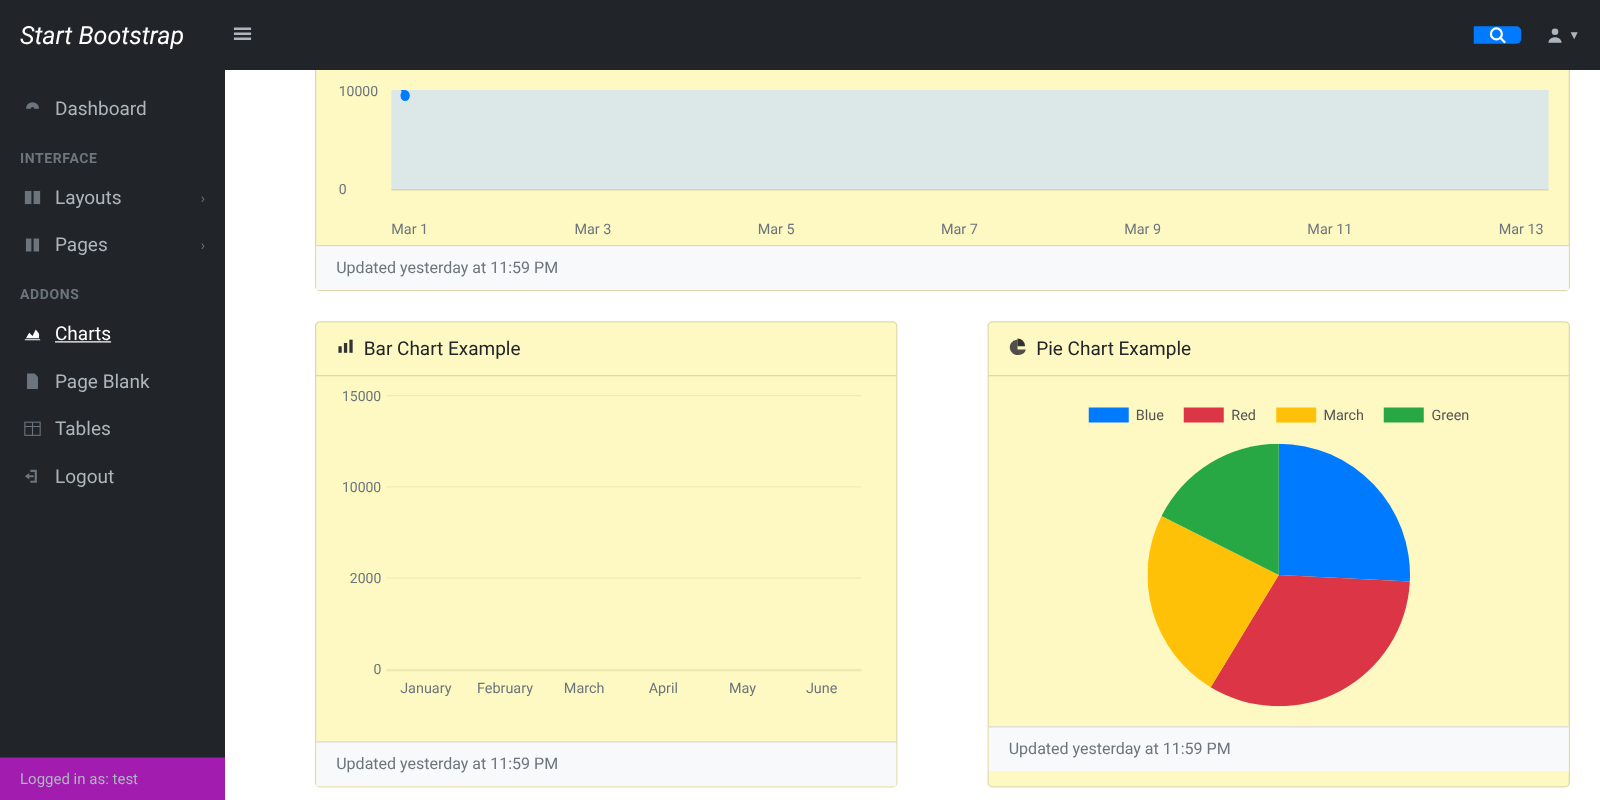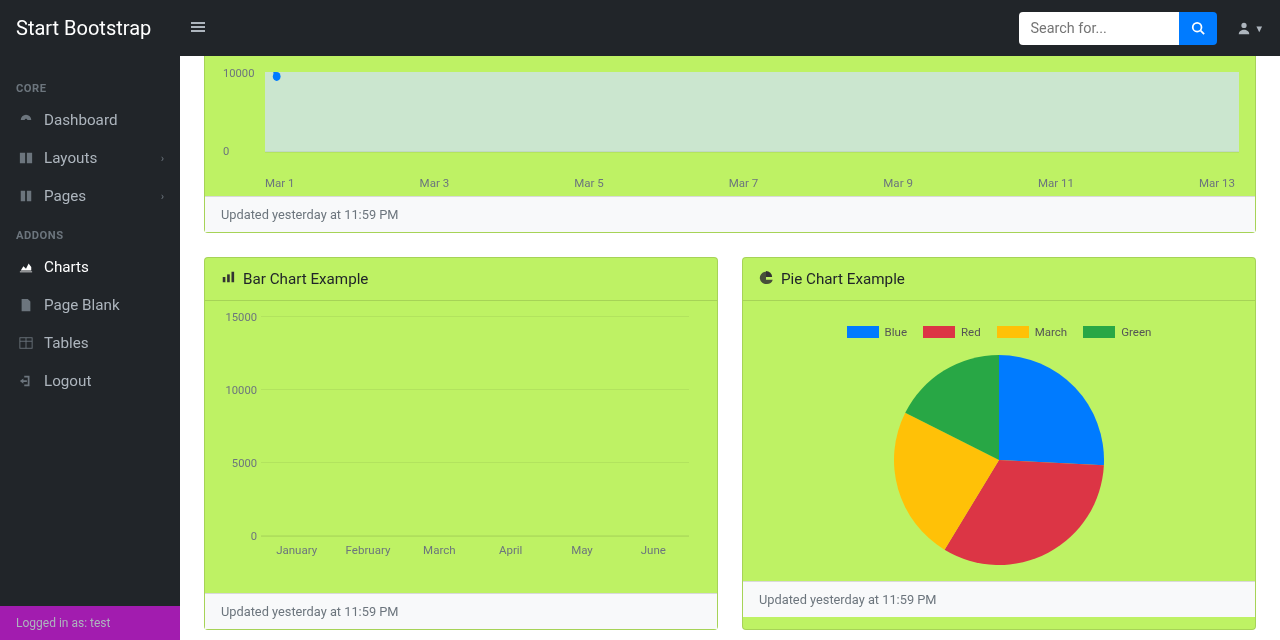--- a/index.html
+++ b/index.html
@@ -1,39 +1,39 @@
 <!DOCTYPE html>
 <html><head>
 <meta charset="utf-8">
 <style>
 * { margin: 0; padding: 0; box-sizing: border-box; font-family: -apple-system, BlinkMacSystemFont, "Segoe UI", Roboto, sans-serif; }
 body { background: #fff; color: #212529; overflow: hidden; }
 
 .topbar { height: 56px; background: #212529; display: flex; align-items: center; padding: 0 16px; position: fixed; top: 0; left: 0; right: 0; z-index: 100; }
-.brand { color: #fff; font-size: 1.25rem; font-weight: 400; }
+.brand { color: #fff; font-size: 1.25rem; font-weight: 400; font-style: italic; }
 .toggle-btn { margin-left: 40px; color: #adb5bd; font-size: 1rem; cursor: pointer; }
 .spacer { flex: 1; }
 .search-group { display: flex; }
 .search-input { border: none; padding: 8px 12px; width: 160px; border-radius: 4px 0 0 4px; font-size: 0.9rem; }
 .search-btn { background: #007bff; border: none; padding: 0 12px; border-radius: 0 4px 4px 0; color: #fff; cursor: pointer; display:flex; align-items:center; justify-content:center; }
 .profile-dropdown { margin-left: 20px; color: #adb5bd; cursor: pointer; display: flex; align-items:center; gap:4px; }
 
 .sidenav { width: 180px; background: #212529; position: fixed; top: 56px; bottom: 0; left: 0; display: flex; flex-direction: column; color: #adb5bd; }
 .sidenav-scroll { flex: 1; overflow-y: auto; padding-top: 12px; }
 .nav-heading { font-size: 0.7rem; font-weight: 700; color: #6c757d; padding: 14px 16px 6px; text-transform: uppercase; letter-spacing: 0.5px; }
 .nav-link { display: flex; align-items: center; padding: 10px 16px; font-size: 0.95rem; cursor: pointer; color: #adb5bd; }
-.nav-link.active { color: #fff; }
+.nav-link.active { color: #fff; text-decoration: underline; }
 .nav-link .icon { width: 20px; margin-right: 8px; display: inline-flex; align-items:center; justify-content:center; }
 .nav-link .chev { margin-left: auto; font-size: 0.7rem; color: #6c757d; }
 .sidenav-footer { background: #a21caf; padding: 10px 16px; font-size: 0.75rem; color: #adb5bd; }
 
 .content { margin-left: 180px; margin-top: 56px; height: calc(100vh - 56px); overflow-y: auto; background:#fff; }
 .content-inner { padding: 0 24px 24px; }
 
-.card { border: 1px solid rgba(0,0,0,.125); border-radius: 4px; background: #bef264; margin-bottom: 24px; }
+.card { border: 1px solid rgba(0,0,0,.125); border-radius: 4px; background: #fef9c3; margin-bottom: 24px; margin-left: 48px; }
 .card-header { padding: 12px 16px; border-bottom: 1px solid rgba(0,0,0,.125); font-size: 0.95rem; display:flex; gap:8px; }
 .card-body { padding: 16px; }
 .card-footer { padding: 10px 16px; border-top: 1px solid rgba(0,0,0,.125); font-size: 0.8rem; color: #6c757d; background: #f8f9fa; }
 
 .row2 { display: flex; gap: 24px; }
 .col-half { flex: 1; min-width:0; }
 
 .area-residual { position: relative; height: 100px; }
 .area-residual svg { width: 100%; height: 100%; }
 
@@ -63,50 +63,49 @@
   <a class="brand">Start Bootstrap</a>
   <span class="toggle-btn">
     <svg width="14" height="14" viewBox="0 0 14 14" fill="#adb5bd">
         <rect y="2" width="14" height="2"></rect>
         <rect y="6" width="14" height="2"></rect>
         <rect y="10" width="14" height="2"></rect>
       </svg>
   </span>
   <div class="spacer"></div>
   <div class="search-group">
-    <input class="search-input" placeholder="Search for..." style="">
     <button class="search-btn">
       <svg width="14" height="14" viewBox="0 0 16 16" fill="none" stroke="#fff" stroke-width="2">
           <circle cx="7" cy="7" r="5"></circle>
           <line x1="11" y1="11" x2="15" y2="15"></line>
         </svg>
     </button>
   </div>
   <div class="profile-dropdown">
     <svg width="14" height="14" viewBox="0 0 16 16" fill="#adb5bd">
         <circle cx="8" cy="5" r="3"></circle>
         <path d="M2 15c0-3 3-5 6-5s6 2 6 5"></path>
       </svg>
     <span style="font-size:0.6rem;">▼</span>
   </div>
 </nav>
 
 <nav class="sidenav">
   <div class="sidenav-scroll">
-    <div class="nav-heading">CORE</div>
     <a class="nav-link">
       <span class="icon">
           <svg width="14" height="14" viewBox="0 0 16 16" fill="#6c757d">
             <path d="M8 2a6 6 0 00-6 6h12a6 6 0 00-6-6z"></path>
             <circle cx="8" cy="8" r="1.5" fill="#212529"></circle>
           </svg>
         </span>
       <span>Dashboard</span>
     </a>
 
+    <div class="nav-heading">INTERFACE</div>
     <a class="nav-link">
       <span class="icon">
           <svg width="14" height="14" viewBox="0 0 16 16" fill="#6c757d">
             <rect x="1" y="2" width="6" height="12"></rect>
             <rect x="9" y="2" width="6" height="12"></rect>
           </svg>
         </span>
       <span>Layouts</span>
       <span class="chev">›</span>
     </a>
@@ -199,21 +198,21 @@
             </svg>
           <span>Bar Chart Example</span>
         </div>
         <div class="card-body">
           <div class="bar-chart">
             <div class="bar-axes">
               <div class="grid-line" style="bottom:0%">
                   <span class="y-tick" style="bottom:0%">0</span>
                 </div>
               <div class="grid-line" style="bottom:33.3%">
-                  <span class="y-tick" style="bottom:33.3%">5000</span>
+                  <span class="y-tick" style="bottom:33.3%">2000</span>
                 </div>
               <div class="grid-line" style="bottom:66.6%">
                   <span class="y-tick" style="bottom:66.6%">10000</span>
                 </div>
               <div class="grid-line" style="bottom:100%">
                   <span class="y-tick" style="bottom:100%">15000</span>
                 </div>
               <div class="bar-row" id="bar-row">
                   <div style="flex: 1 1 0%; display: flex; justify-content: center; align-items: flex-end;">
                     <div class="bar" style="width: 62%; height: 28%;"></div>

